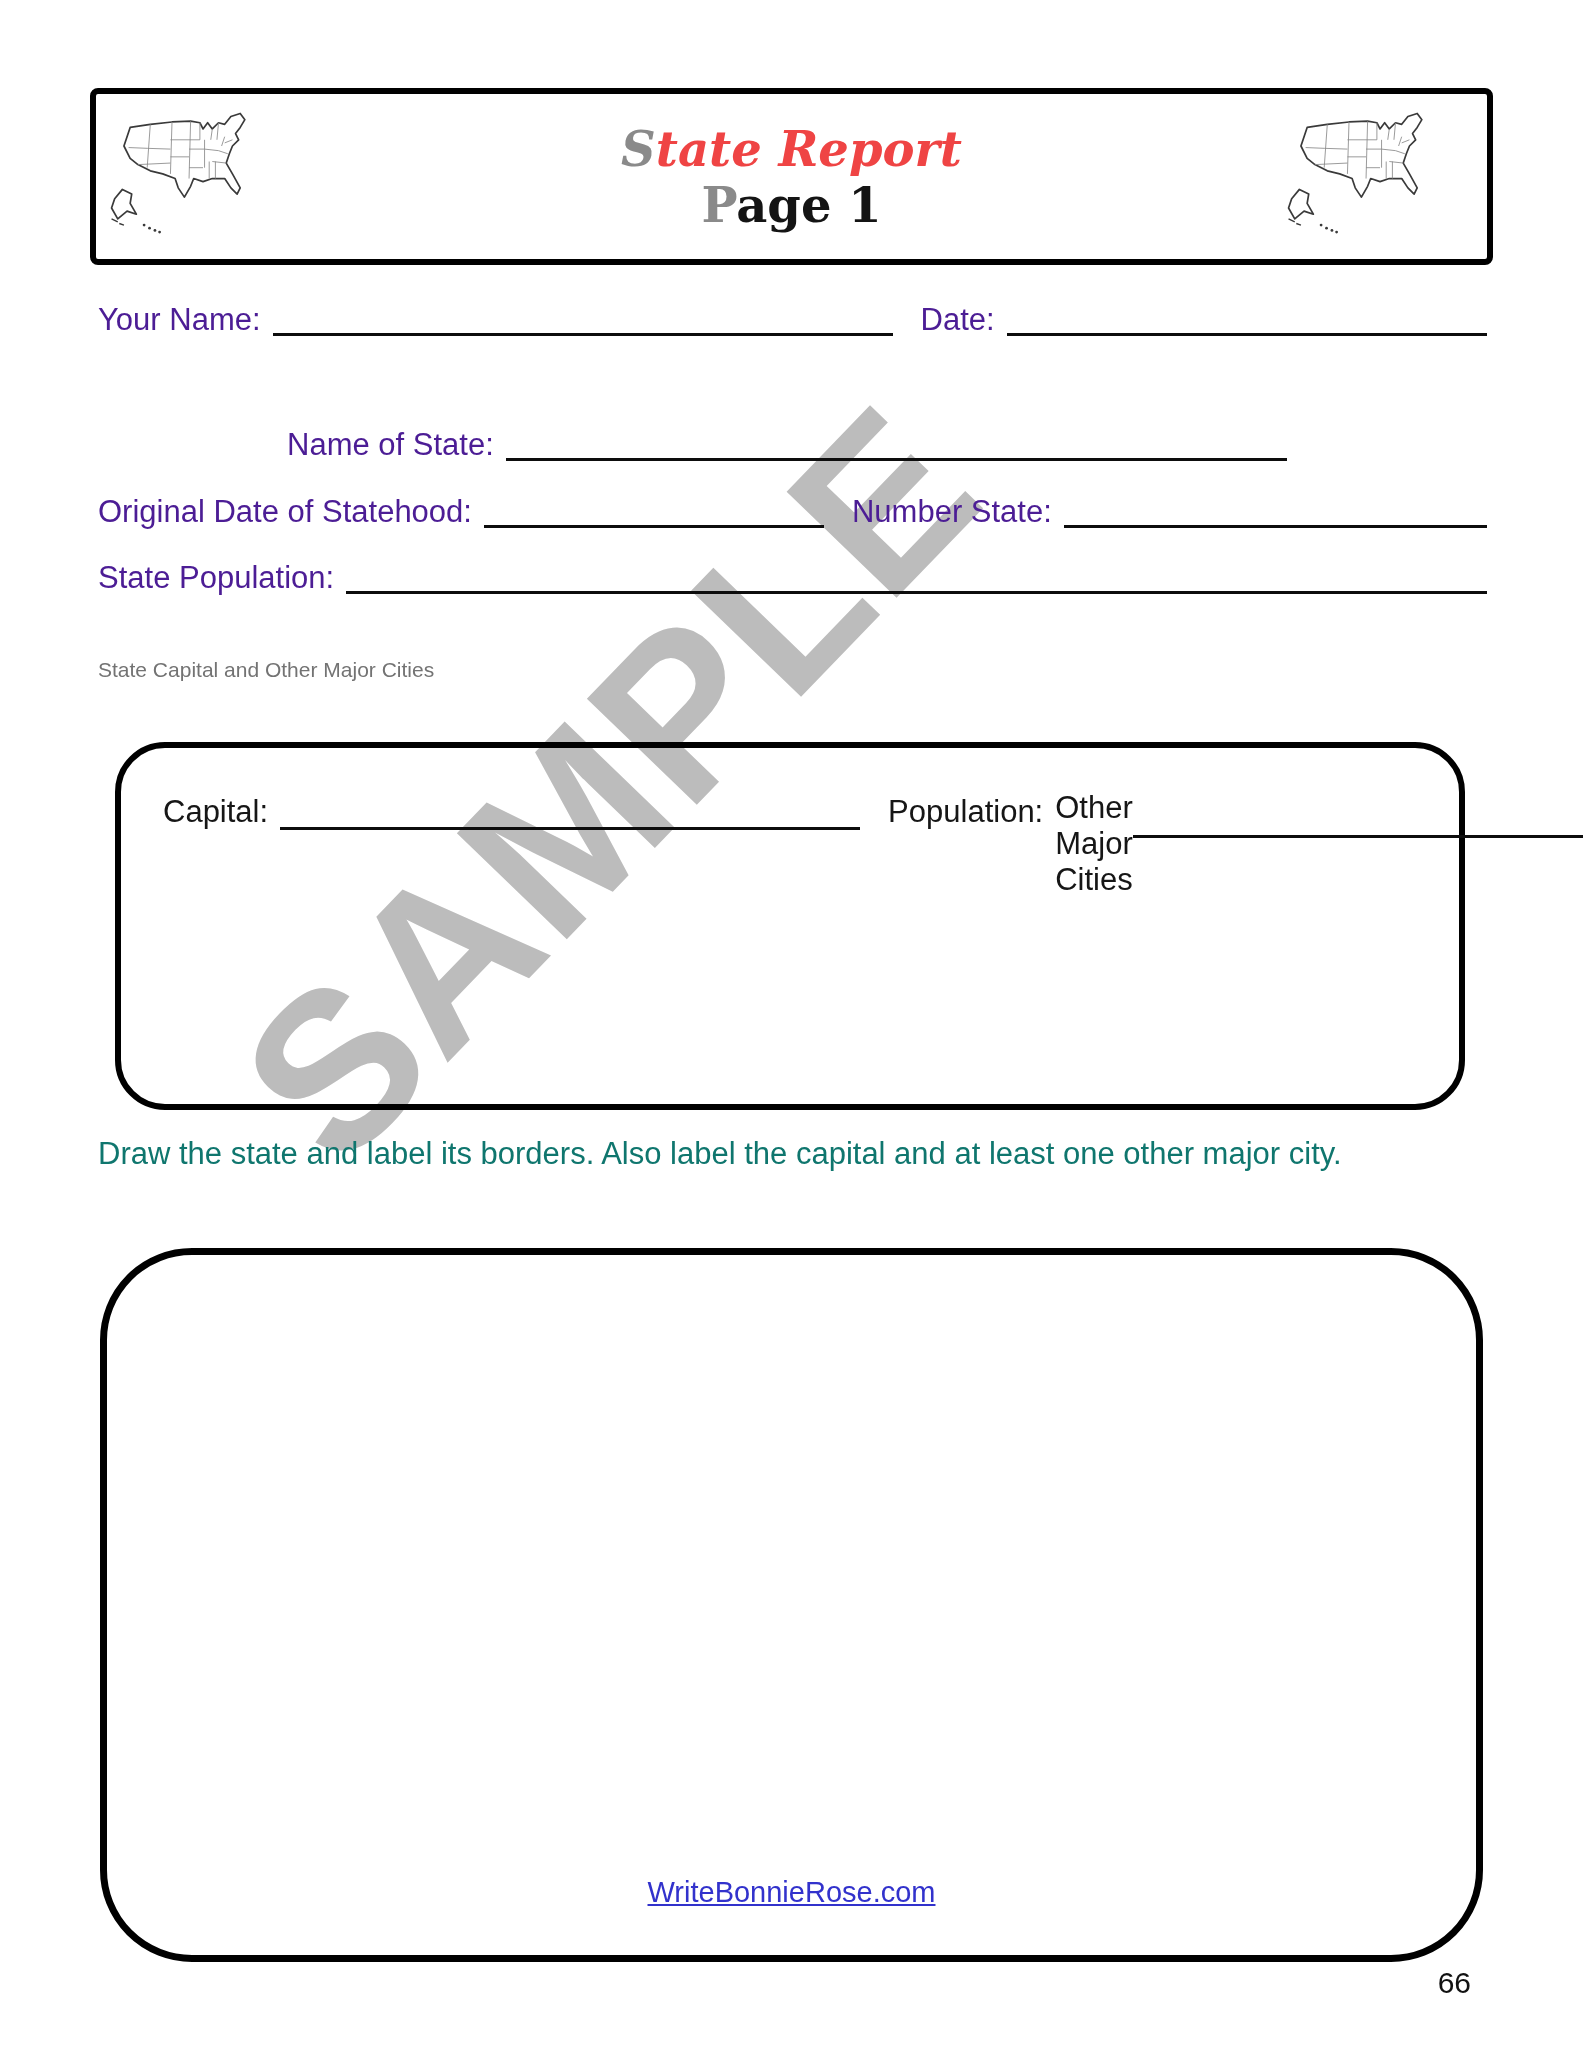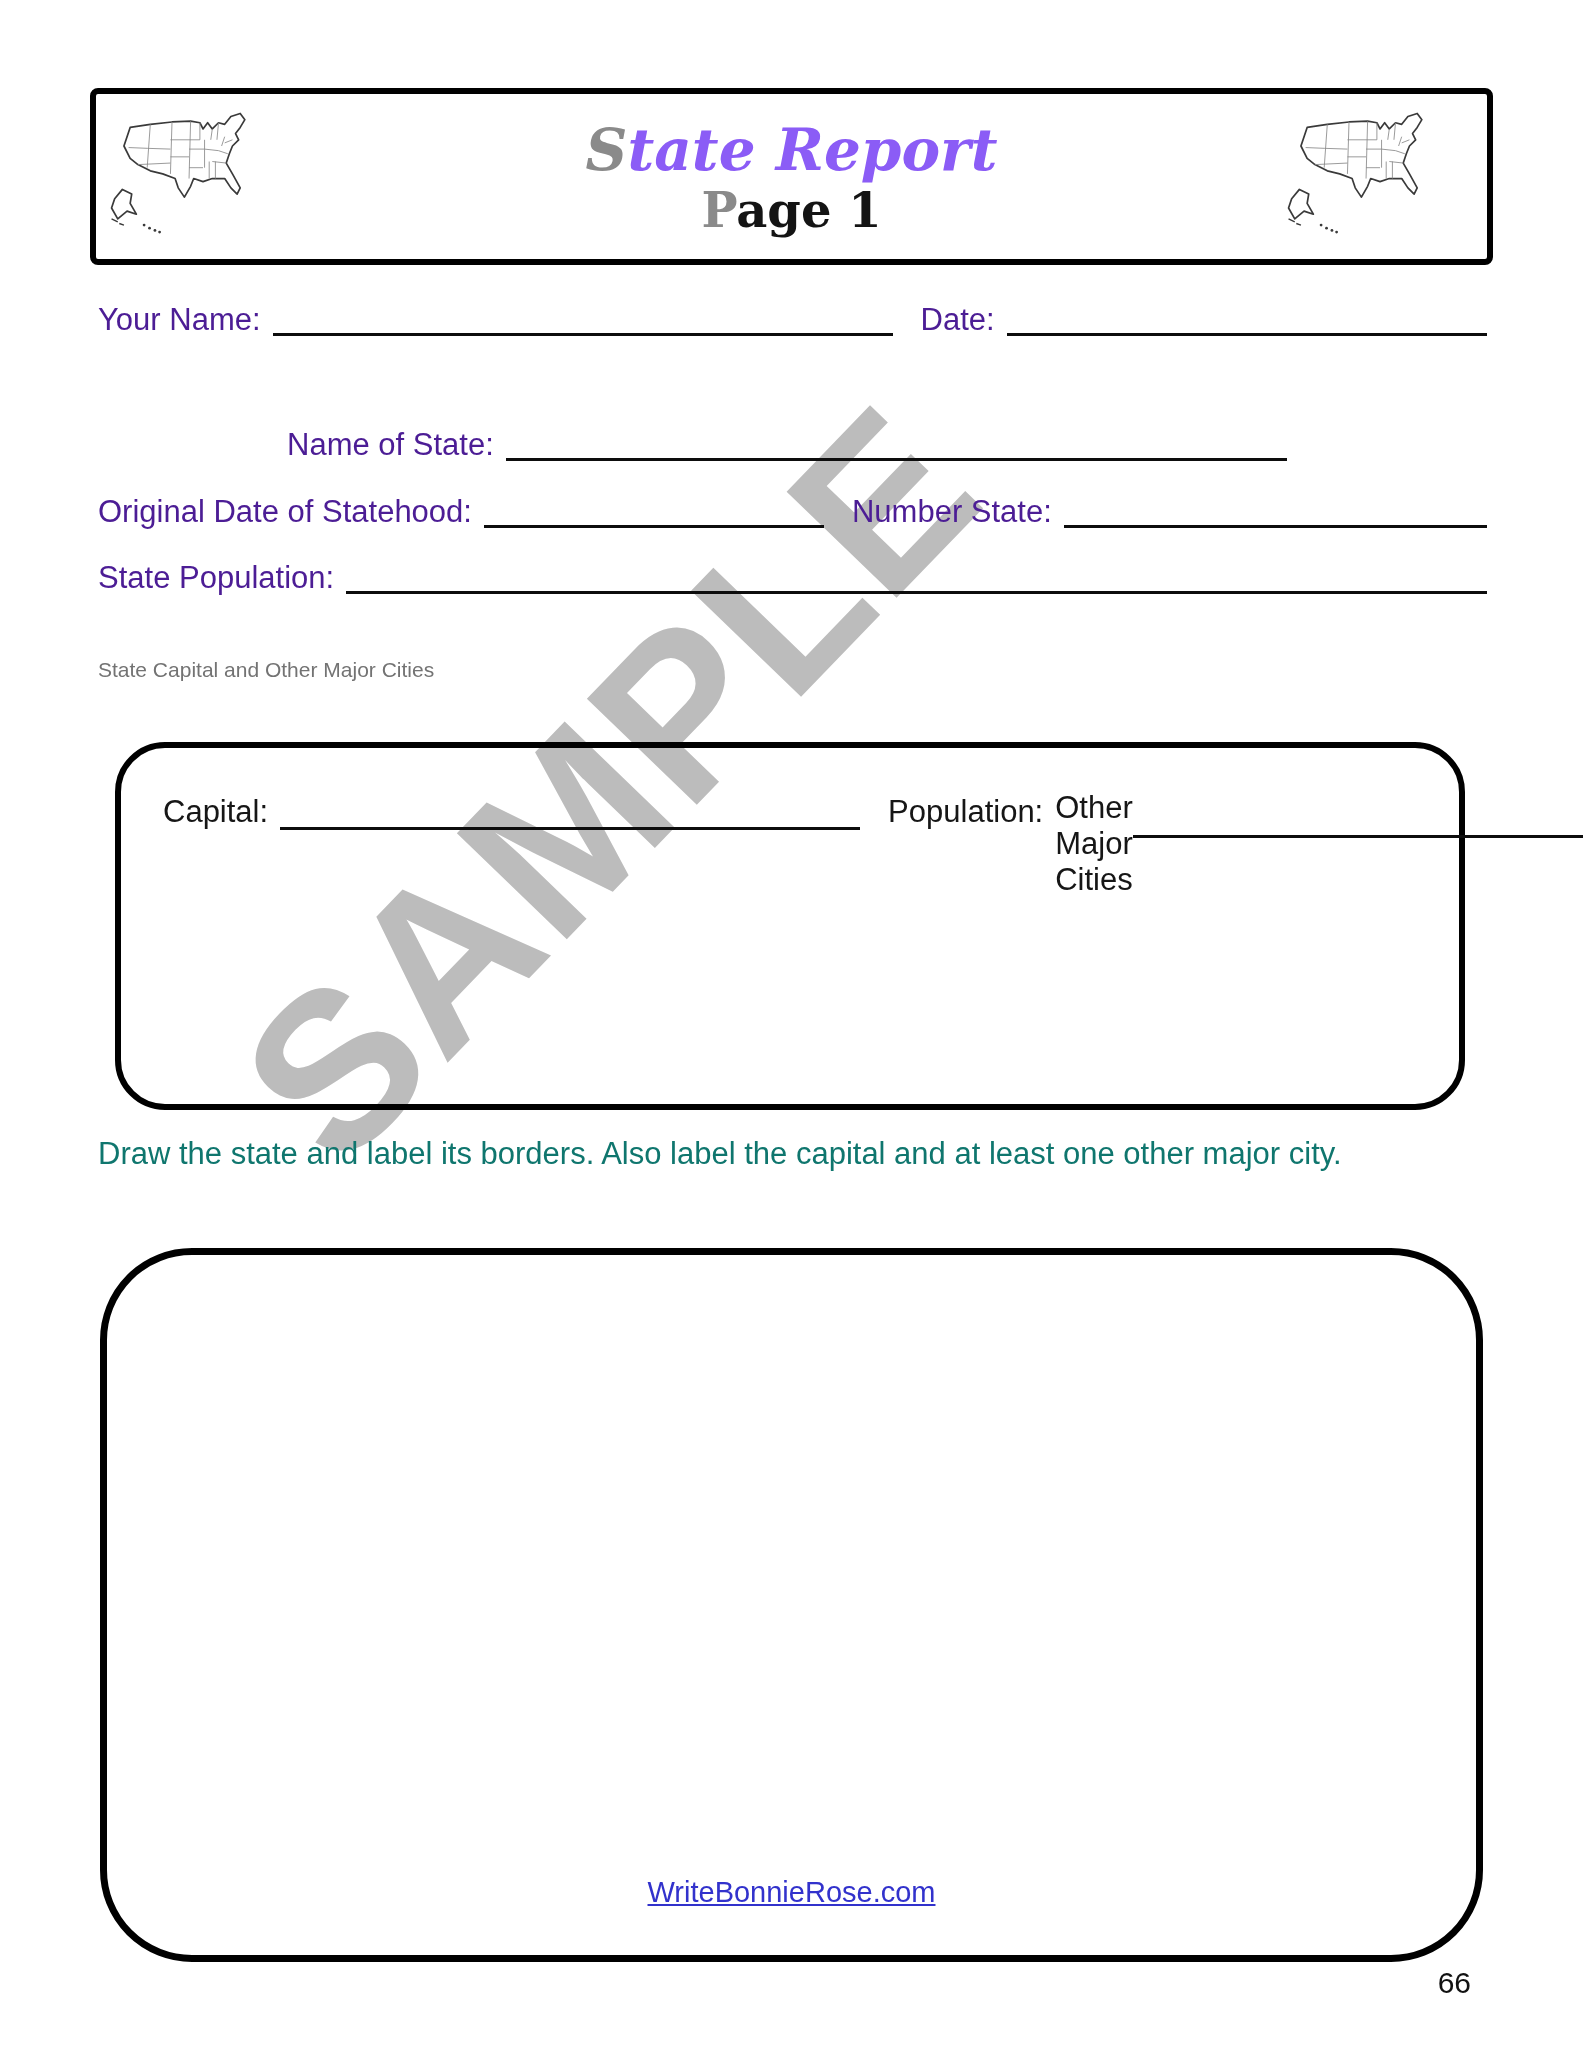--- a/index.html
+++ b/index.html
@@ -21,21 +21,21 @@
   .header-box {
     position:absolute; left:90px; top:88px; width:1403px; height:177px;
     border:6px solid #000; border-radius:8px; box-sizing:border-box;
     display:flex; align-items:center; justify-content:space-between;
     padding:0 14px; background:transparent;
   }
   .map { width:186px; height:144px; flex:0 0 auto; }
   .titles { flex:1; text-align:center; padding-top:2px; }
   .title1 {
     font-family:"DejaVu Serif", serif; font-style:italic; font-weight:bold;
-    font-size:58px; line-height:1.15; color:#8b5cf6;
+    font-size:48px; line-height:1.15; color:#ef4444;
   }
   .title1::first-letter, .title2::first-letter { color:#8a8a8a; }
   .title2 {
     font-family:"DejaVu Serif", serif; font-weight:bold;
     font-size:48px; line-height:1.15; color:#141414;
   }
 
   
   .row {
     position:absolute; display:flex; align-items:flex-start;

